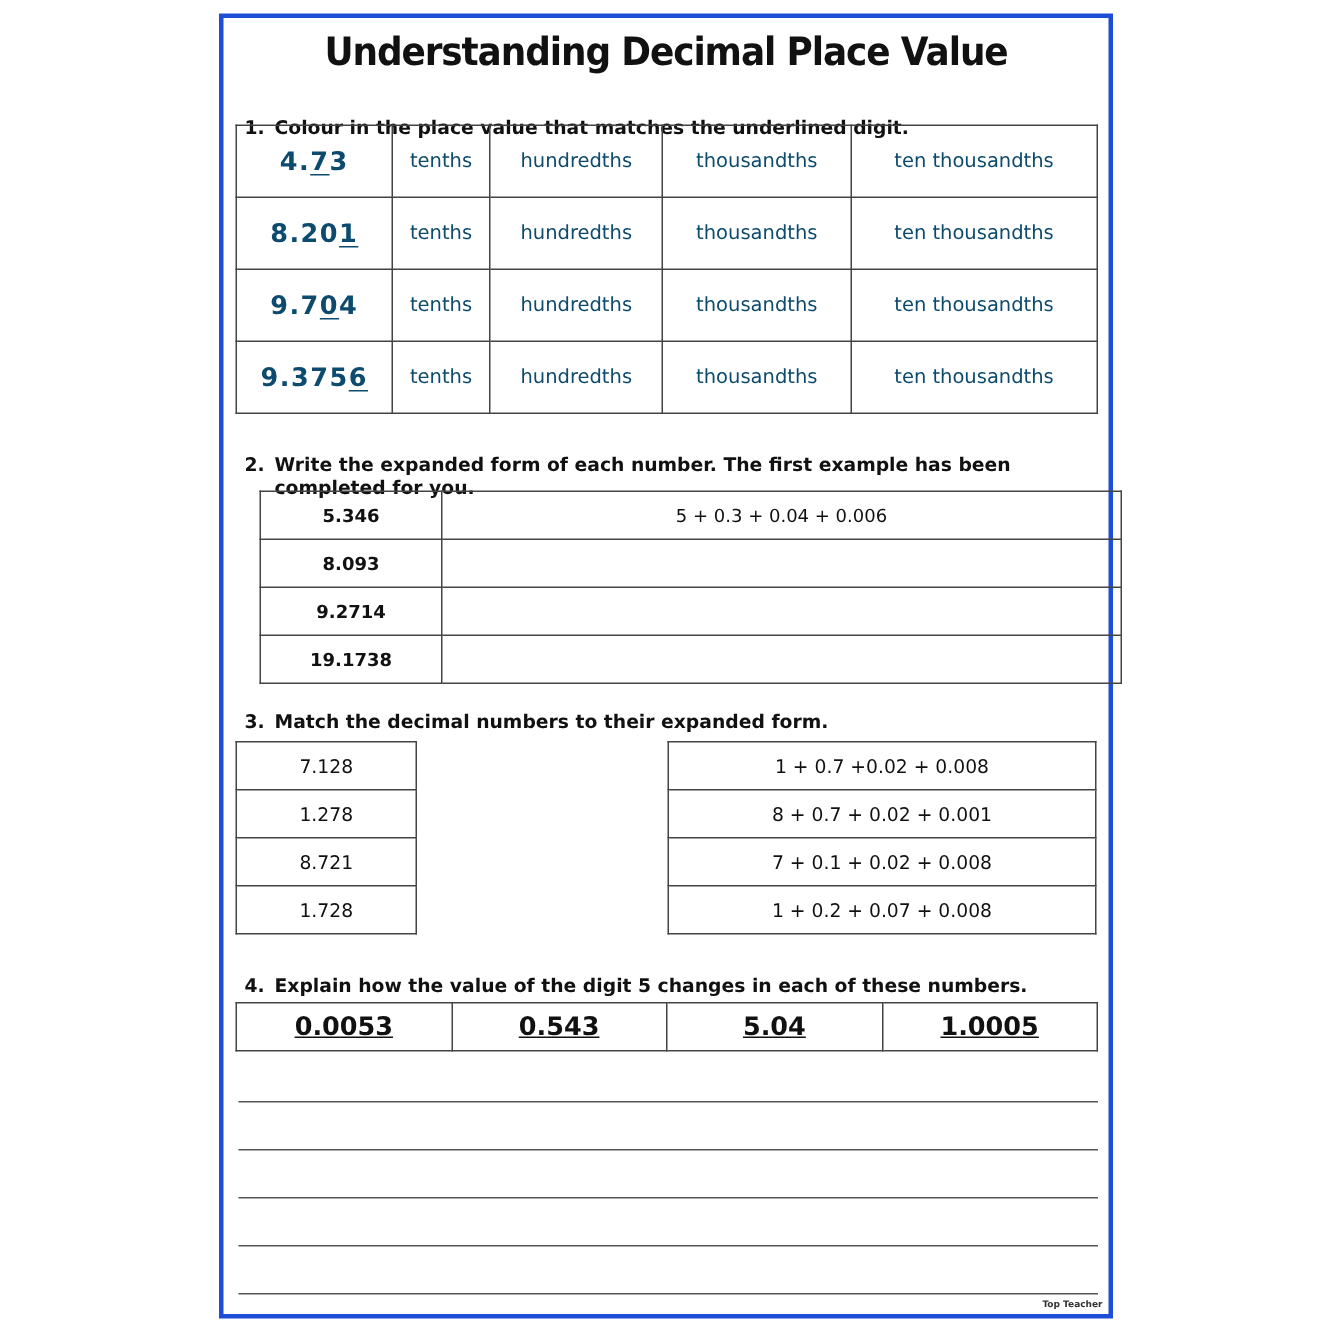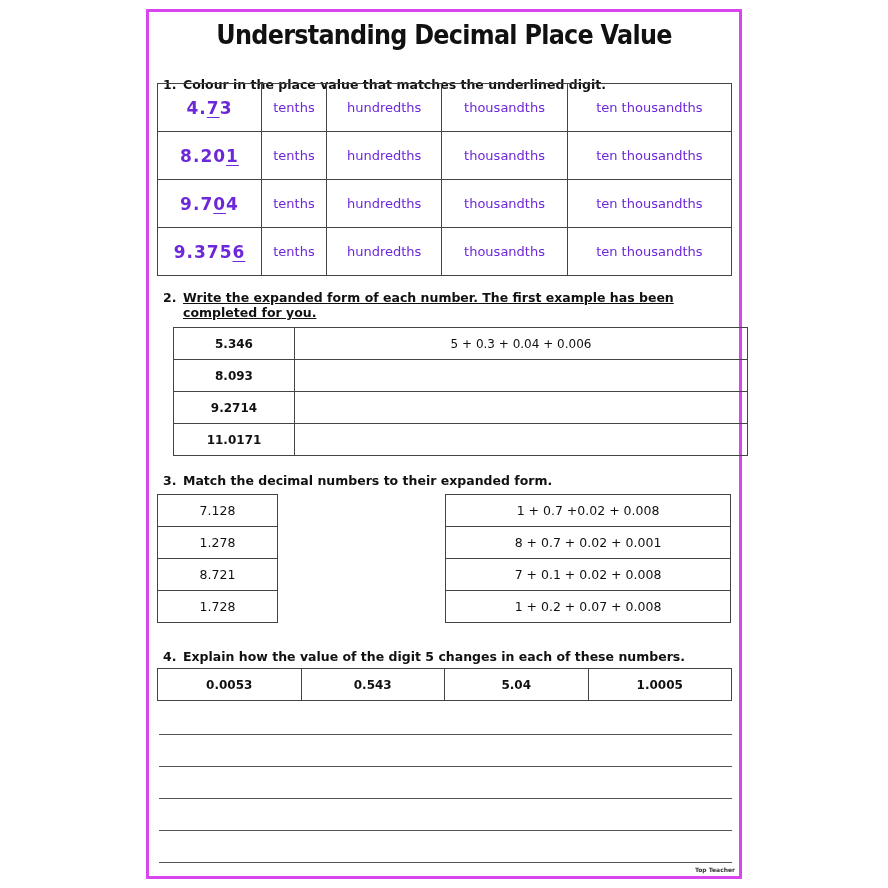--- a/index.html
+++ b/index.html
@@ -1,38 +1,38 @@
 <!DOCTYPE html>
 <html><head>
 <meta charset="utf-8">
 <style>
   html, body { margin:0; padding:0; background:#ffffff; }
   body { width:888px; height:888px; position:relative; overflow:hidden; font-family:"DejaVu Sans", sans-serif; color:#111; }
-  .sheet { position:absolute; left:146px; top:9px; width:590px; height:864px; border:3px solid #d946ef; background:#fff; }
+  .sheet { position:absolute; left:146px; top:9px; width:590px; height:864px; border:3px solid #1d4ed8; background:#fff; }
   .title { position:absolute; left:0; right:0; top:8px; text-align:center; font-family:"DejaVu Sans", sans-serif; font-weight:bold; font-size:26px; letter-spacing:-0.8px; transform:scaleX(0.92); }
   .q { position:absolute; left:14px; font-weight:bold; font-size:12.5px; line-height:15px; }
   .q .num { display:inline-block; width:20px; }
   table { border-collapse:collapse; position:absolute; }
   td { border:1.5px solid #444; text-align:center; padding:0; }
   
   .t1 { left:8px; top:71px; width:575px; }
-  .t1 td { height:47px; font-size:13px; color:#6d28d9; }
+  .t1 td { height:47px; font-size:13px; color:#0c4a6e; }
   .t1 td.num { font-weight:bold; font-size:17px; letter-spacing:1px; width:103px; }
   .t1 u { text-decoration:underline; text-underline-offset:3px; }
   
   .t2 { left:8px; top:315px; width:575px;margin-left:16px; }
   .t2 td { height:31px; font-size:12px; }
   .t2 td.n { font-weight:bold; width:120px; }
   
   .t3a { left:8px; top:482px; width:121px; }
   .t3b { left:296px; top:482px; width:286px; }
   .t3a td, .t3b td { height:31px; font-size:12.5px; }
   
   .t4 { left:8px; top:656px; width:575px; }
-  .t4 td { height:31px; font-size:12px; font-weight:bold; width:25%; }
+  .t4 td { height:31px; font-size:17px; font-weight:bold; width:25%;text-decoration:underline; }
   .line { position:absolute; left:10px; width:573px; height:0; border-top:1.5px solid #555; }
   .brand { position:absolute; right:4px; bottom:3px; font-size:6px; font-weight:bold; color:#333; }
 </style>
 </head>
 <body>
 
 <div class="sheet">
   <div class="title">Understanding Decimal Place Value</div>
 
   <div class="q" style="top:65px;">
@@ -64,40 +64,40 @@
     <tr>
       <td class="num"><span>9.375</span><u>6</u><span></span></td>
       <td>tenths</td>
       <td>hundredths</td>
       <td>thousandths</td>
       <td>ten thousandths</td>
     </tr>
   </tbody>
     </table>
 
-  <div class="q" style="top:278px;text-decoration:underline;">
+  <div class="q" style="top:290px;">
     <span class="num">2.</span><span>Write the expanded form of each number. The first example has been</span><br>
     <span class="num"></span><span>completed for you.</span>
   </div>
   <table class="t2">
     <tbody>
         <tr>
       <td class="n">5.346</td>
       <td>5 + 0.3 + 0.04 + 0.006</td>
     </tr>
     <tr>
       <td class="n">8.093</td>
       <td></td>
     </tr>
     <tr>
       <td class="n">9.2714</td>
       <td></td>
     </tr>
     <tr>
-      <td class="n">11.0171</td>
+      <td class="n">19.1738</td>
       <td></td>
     </tr>
   </tbody>
     </table>
 
   <div class="q" style="top:461px;">
     <span class="num">3.</span><span>Match the decimal numbers to their expanded form.</span>
   </div>
   <table class="t3a">
     <tbody>

